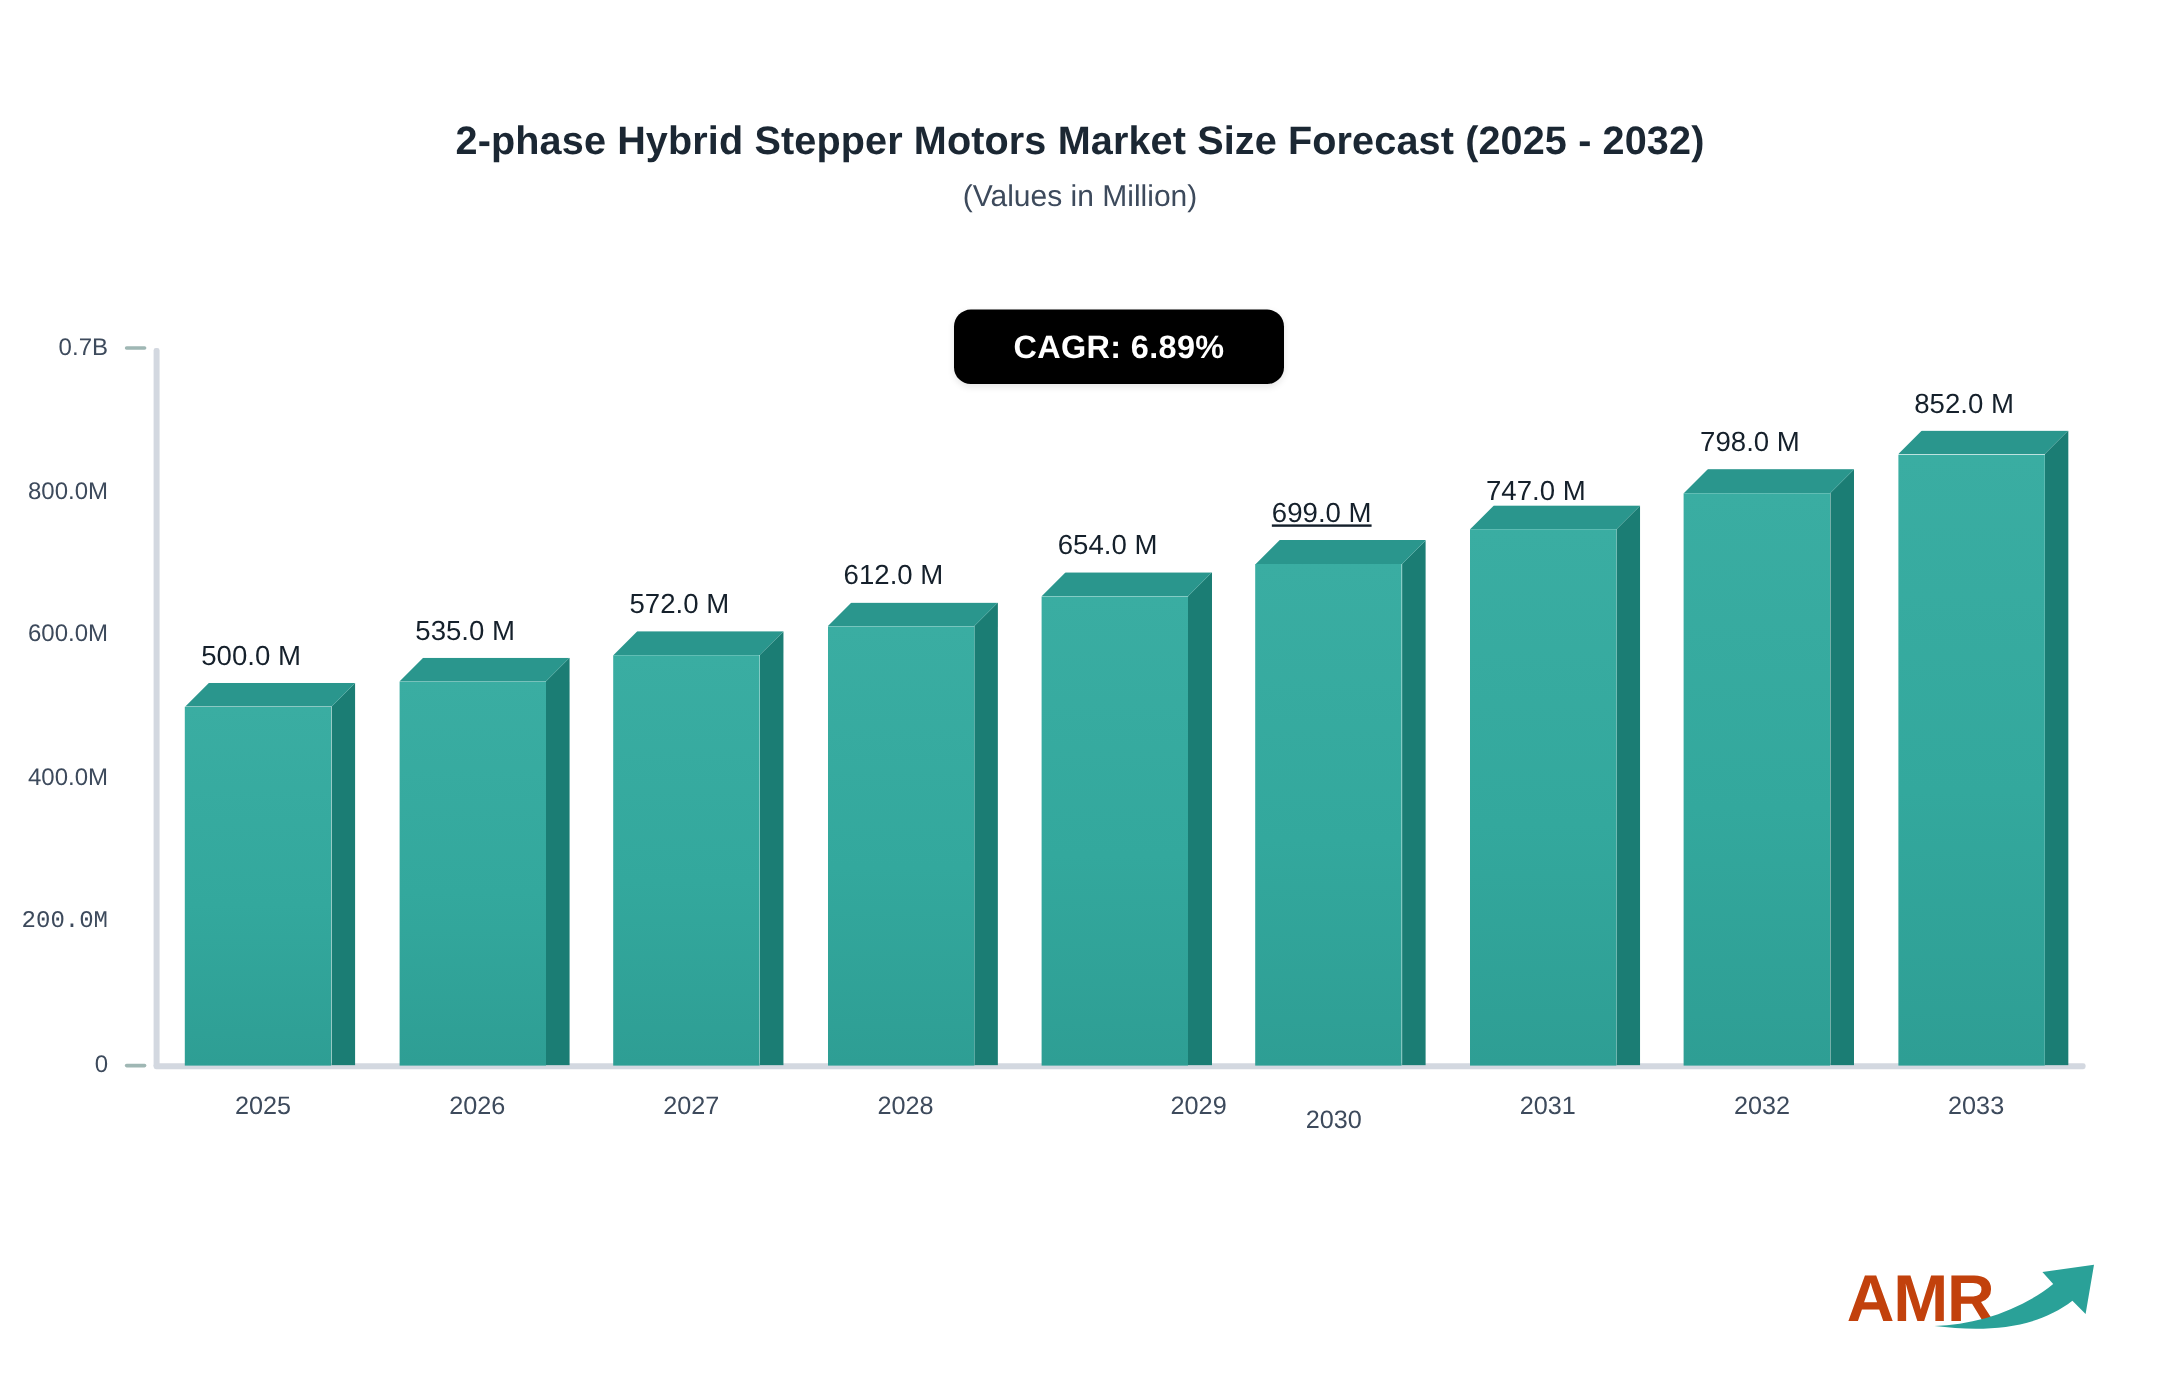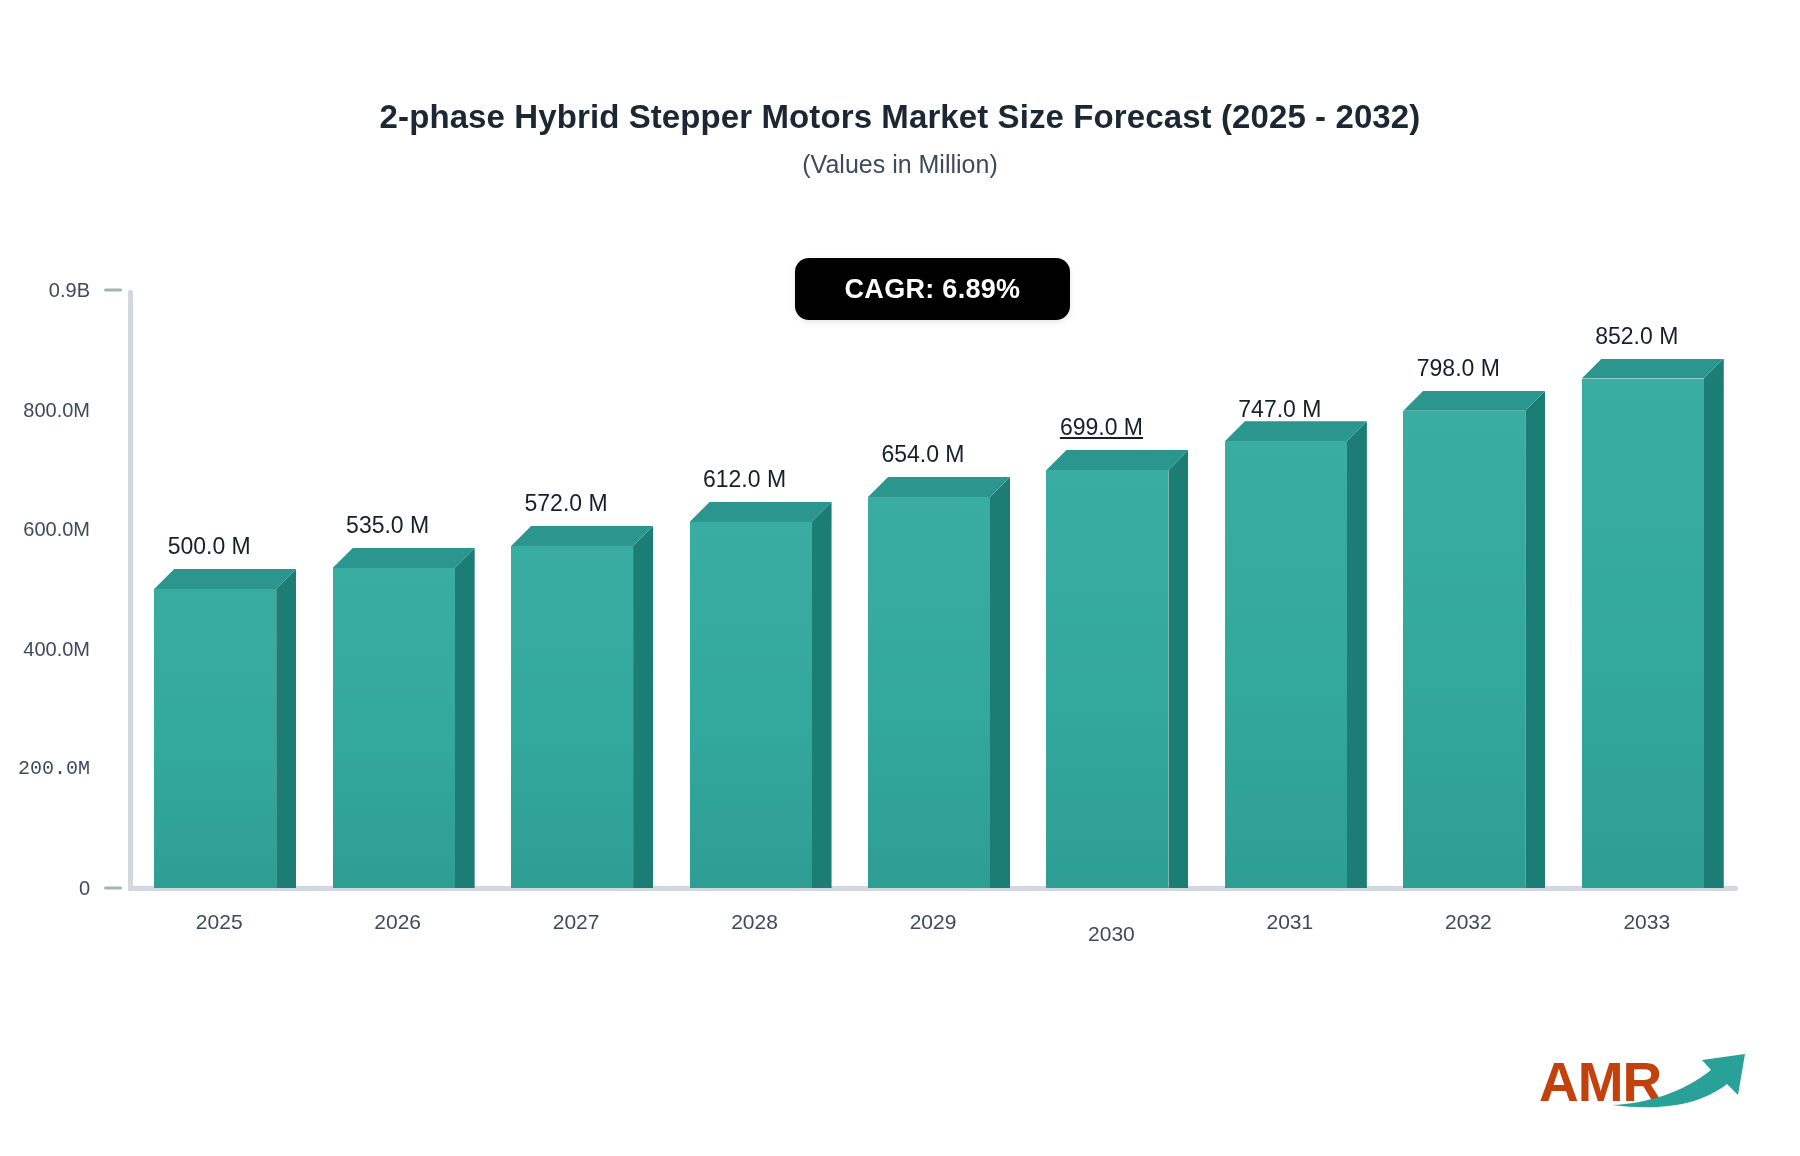--- a/index.html
+++ b/index.html
@@ -165,21 +165,21 @@
   <div class="axis-line-v"></div>
   <div class="axis-line-h"></div>
 
   <div id="yticks">
       <div class="ytick-label" style="top: 888px;">0</div>
       <div class="ytick-dash" style="top: 888px;"></div>
       <div class="ytick-label" style="top: 768.4px; font-family: Liberation Mono, monospace;">200.0M</div>
       <div class="ytick-label" style="top: 648.8px;">400.0M</div>
       <div class="ytick-label" style="top: 529.2px;">600.0M</div>
       <div class="ytick-label" style="top: 409.6px;">800.0M</div>
-      <div class="ytick-label" style="top: 290px;">0.9B</div>
+      <div class="ytick-label" style="top: 290px;">0.7B</div>
       <div class="ytick-dash" style="top: 290px;"></div>
     </div>
   <div id="bars">
       <div class="bar-side" style="left: 276.222px; top: 569px; width: 20px; height: 319px; background: rgb(27, 125, 116); clip-path: polygon(0px 6.26959%, 100% 0px, 100% 100%, 0px 100%);"></div>
       <div class="bar-top" style="left: 154.222px; top: 569px; width: 142px; height: 20px; background: rgb(42, 150, 141); clip-path: polygon(0px 100%, 14.0845% 0px, 100% 0px, 85.9155% 100%);"></div>
       <div class="bar-front" style="left: 154.222px; top: 589px; width: 122px; height: 299px;"></div>
       <div class="bar-label" style="left: 120px; width: 178.444px; top: 533px;">500.0 M</div>
       <div class="bar-side" style="left: 454.667px; top: 548.07px; width: 20px; height: 339.93px; background: rgb(27, 125, 116); clip-path: polygon(0px 5.88356%, 100% 0px, 100% 100%, 0px 100%);"></div>
       <div class="bar-top" style="left: 332.667px; top: 548.07px; width: 142px; height: 20px; background: rgb(42, 150, 141); clip-path: polygon(0px 100%, 14.0845% 0px, 100% 0px, 85.9155% 100%);"></div>
       <div class="bar-front" style="left: 332.667px; top: 568.07px; width: 122px; height: 319.93px;"></div>
@@ -211,21 +211,21 @@
       <div class="bar-side" style="left: 1703.78px; top: 358.504px; width: 20px; height: 529.496px; background: rgb(27, 125, 116); clip-path: polygon(0px 3.77718%, 100% 0px, 100% 100%, 0px 100%);"></div>
       <div class="bar-top" style="left: 1581.78px; top: 358.504px; width: 142px; height: 20px; background: rgb(42, 150, 141); clip-path: polygon(0px 100%, 14.0845% 0px, 100% 0px, 85.9155% 100%);"></div>
       <div class="bar-front" style="left: 1581.78px; top: 378.504px; width: 122px; height: 509.496px;"></div>
       <div class="bar-label" style="left: 1547.56px; width: 178.444px; top: 322.504px;">852.0 M</div>
     </div>
   <div id="xticks">
       <div class="xtick-label" style="left: 130px; width: 178.444px;">2025</div>
       <div class="xtick-label" style="left: 308.444px; width: 178.444px;">2026</div>
       <div class="xtick-label" style="left: 486.889px; width: 178.444px;">2027</div>
       <div class="xtick-label" style="left: 665.333px; width: 178.444px;">2028</div>
-      <div class="xtick-label" style="left: 843.778px; width: 178.444px;">2029</div>
+      <div class="xtick-label" style="left: 843.778px; width: 178.444px; text-align: right;">2029</div>
       <div class="xtick-label" style="left: 1022.22px; width: 178.444px; margin-top: 12px;">2030</div>
       <div class="xtick-label" style="left: 1200.67px; width: 178.444px;">2031</div>
       <div class="xtick-label" style="left: 1379.11px; width: 178.444px;">2032</div>
       <div class="xtick-label" style="left: 1557.56px; width: 178.444px;">2033</div>
     </div>
 
   <div class="logo">
     <div class="logo-text">AMR</div>
     <svg class="logo-arrow" width="165" height="62" viewBox="0 0 165 62">
       <path d="M2 57 C 36 56, 74 44, 101 22 L 92 12 L 135 6 L 128 47 L 117 36 C 86 60, 44 62, 2 57 Z" fill="#2aa198"></path>

